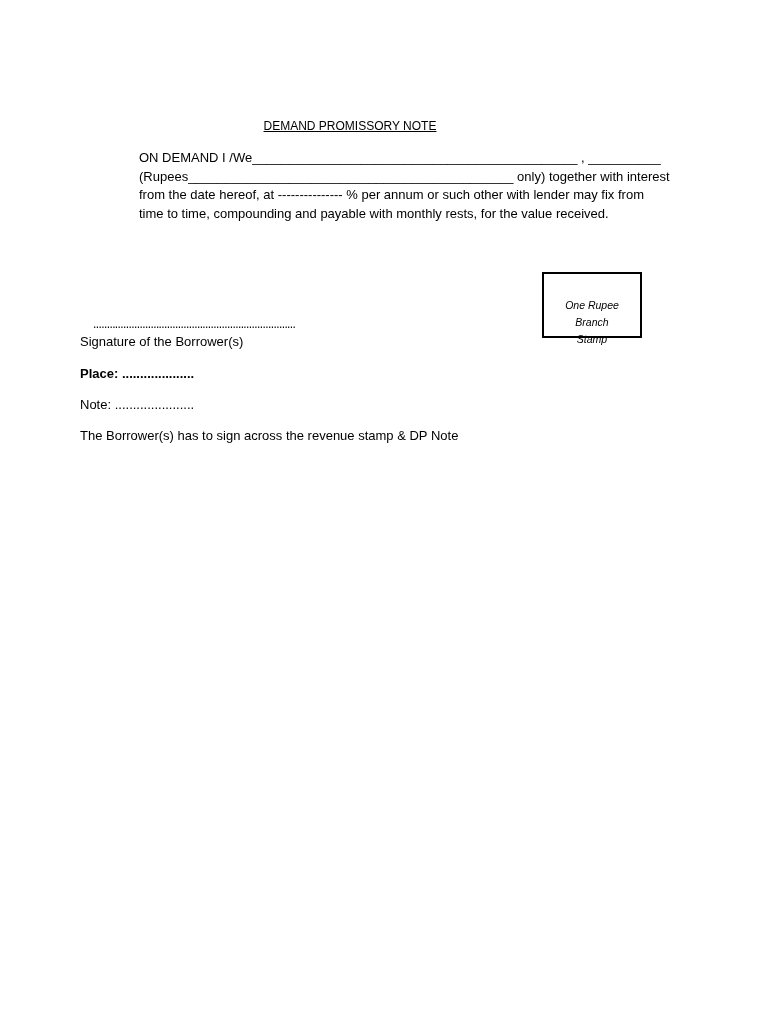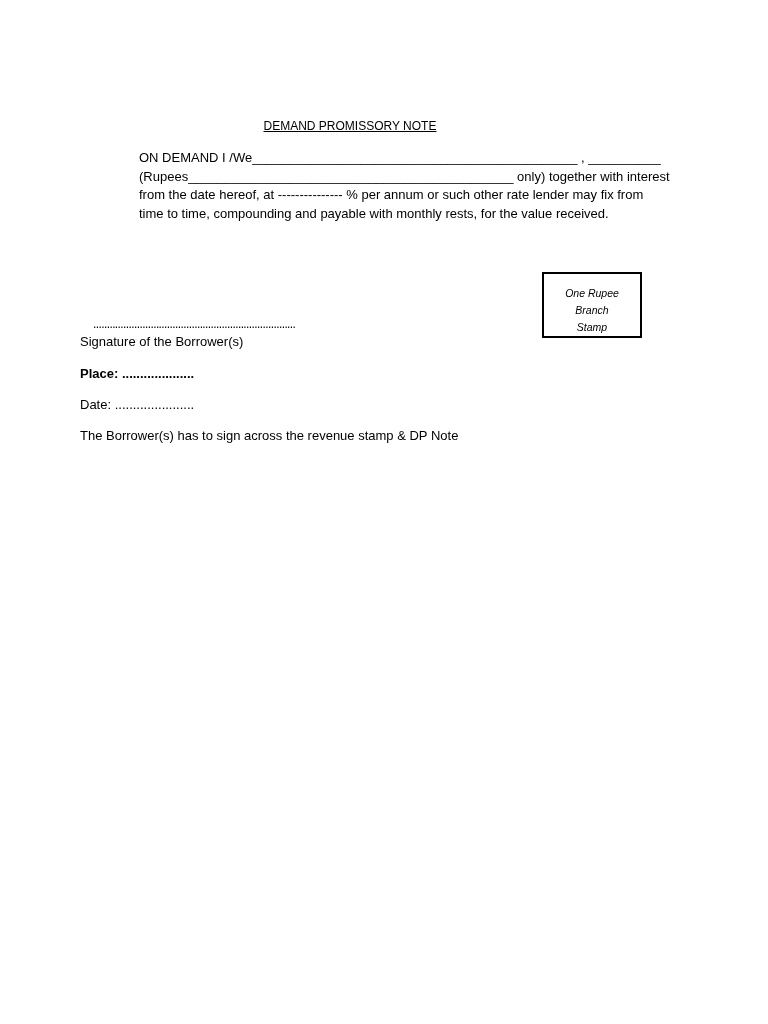--- a/index.html
+++ b/index.html
@@ -51,21 +51,21 @@
       height: 62px;
       border: 2px solid #000000;
       box-sizing: content-box;
       text-align: center;
       font-style: italic;
       font-size: 10.5px;
       line-height: 17.2px;
       padding-top: 0px;
     }
     .stamp .s-inner {
-      margin-top: 11px;
+      margin-top: 23px;
     }
     .stamp .s-line {
       display: block;
     }
     .sig-dots {
       position: absolute;
       left: 93px;
       top: 317px;
       font-size: 12px;
       letter-spacing: -0.6px;
@@ -85,31 +85,31 @@
 </head>
 <body>
 
 <div class="page">
 
   <div class="title">DEMAND PROMISSORY NOTE</div>
 
   <div class="para">
     <span class="line">ON DEMAND I /We_____________________________________________ , __________</span>
     <span class="line">(Rupees_____________________________________________ only) together with interest</span>
-    <span class="line">from the date hereof, at --------------- % per annum or such other rate lender may fix from</span>
+    <span class="line">from the date hereof, at --------------- % per annum or such other with lender may fix from</span>
     <span class="line">time to time, compounding and payable with monthly rests, for the value received.</span>
   </div>
 
   <div class="stamp">
     <div class="s-inner">
       <span class="s-line">One Rupee</span>
       <span class="s-line">Branch</span>
       <span class="s-line">Stamp</span>
     </div>
   </div>
 
   <div class="sig-dots">..........................................................................</div>
   <div class="field sig-label">Signature of the Borrower(s)</div>
   <div class="field place">Place: ....................</div>
-  <div class="field date">Date: ......................</div>
+  <div class="field date">Note: ......................</div>
   <div class="field note">The Borrower(s) has to sign across the revenue stamp &amp; DP Note</div>
 
 </div>
 
 </body></html>

